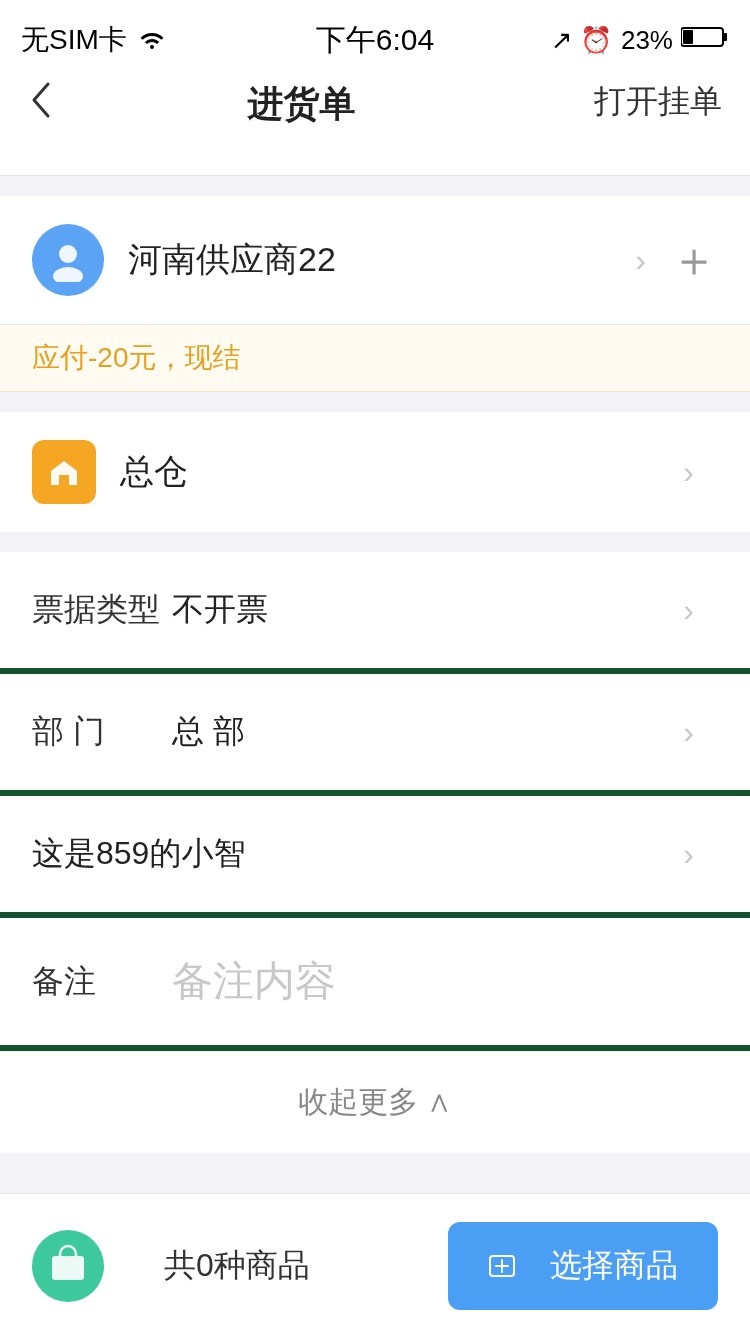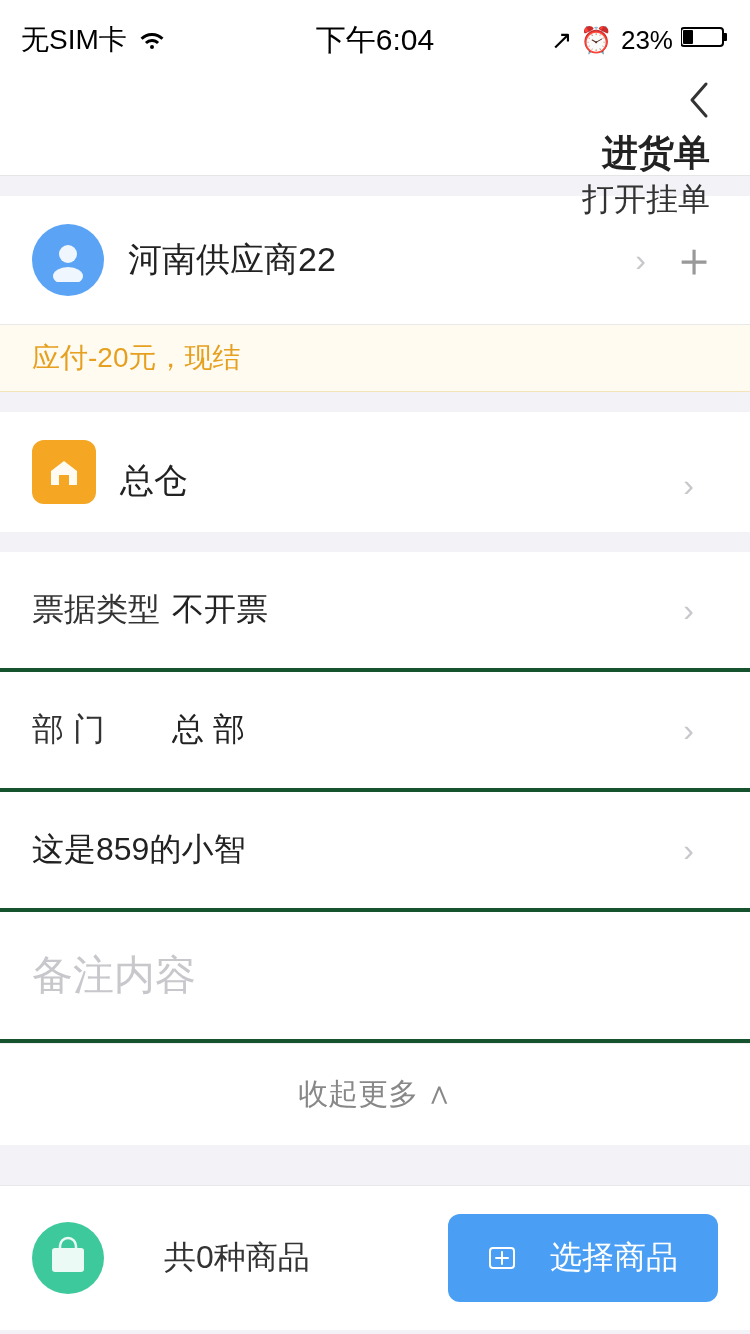--- a/index.html
+++ b/index.html
@@ -27,25 +27,24 @@
     .status-left { display: flex; align-items: center; gap: 10px; }
     .status-center { position: absolute; left: 50%; transform: translateX(-50%); font-size: 30px; font-weight: 500; }
     .status-right { display: flex; align-items: center; gap: 8px; font-size: 26px; }
 
     
     .nav-bar {
       width: 100%;
       height: 96px;
       background: #fff;
       display: flex;
-      align-items: flex-end;
+      align-items: flex-start;
       justify-content: space-between;
-      padding: 0 40px;
+      padding: 0 28px;
       border-bottom: 1px solid #e5e5e5;
-      flex-direction: column;
     }
     .nav-back {
       font-size: 40px;
       color: #333;
       cursor: pointer;
     }
     .nav-title {
       font-size: 36px;
       font-weight: 600;
       color: #222;
@@ -110,21 +109,21 @@
       background: #fffbf0;
       padding: 14px 32px;
       font-size: 28px;
       color: #e6a020;
       border-bottom: 1px solid #f5e4b8;
     }
 
     
     .warehouse-row {
       display: flex;
-      align-items: flex-end;
+      align-items: center;
       padding: 28px 32px;
       background: #fff;
     }
     .warehouse-icon {
       width: 64px;
       height: 64px;
       border-radius: 12px;
       background: #f5a623;
       display: flex;
       align-items: center;
@@ -140,21 +139,21 @@
     }
 
     
     .form-section {
       background: #fff;
     }
     .form-row {
       display: flex;
       align-items: center;
       padding: 36px 32px;
-      border-bottom: 4px solid #14532d;
+      border-bottom: 6px solid #14532d;
       background: #fff;
     }
     .form-row:last-child {
       border-bottom: none;
     }
     .form-label {
       font-size: 32px;
       color: #333;
       width: 140px;
       flex-shrink: 0;
@@ -317,20 +316,21 @@
     <span class="form-value">总 部</span>
     <span class="chevron-right">›</span>
   </div>
 
   <div class="form-row">
     <span class="form-value">这是859的小智</span>
     <span class="chevron-right">›</span>
   </div>
 
   <div class="form-row">
+    <span class="form-label">备注</span>
     <span class="form-placeholder">备注内容</span>
   </div>
 
   <div class="collapse-bar">
     <span>收起更多 ∧</span>
   </div>
 </div>
 
 <div class="section-gap"></div>
 

